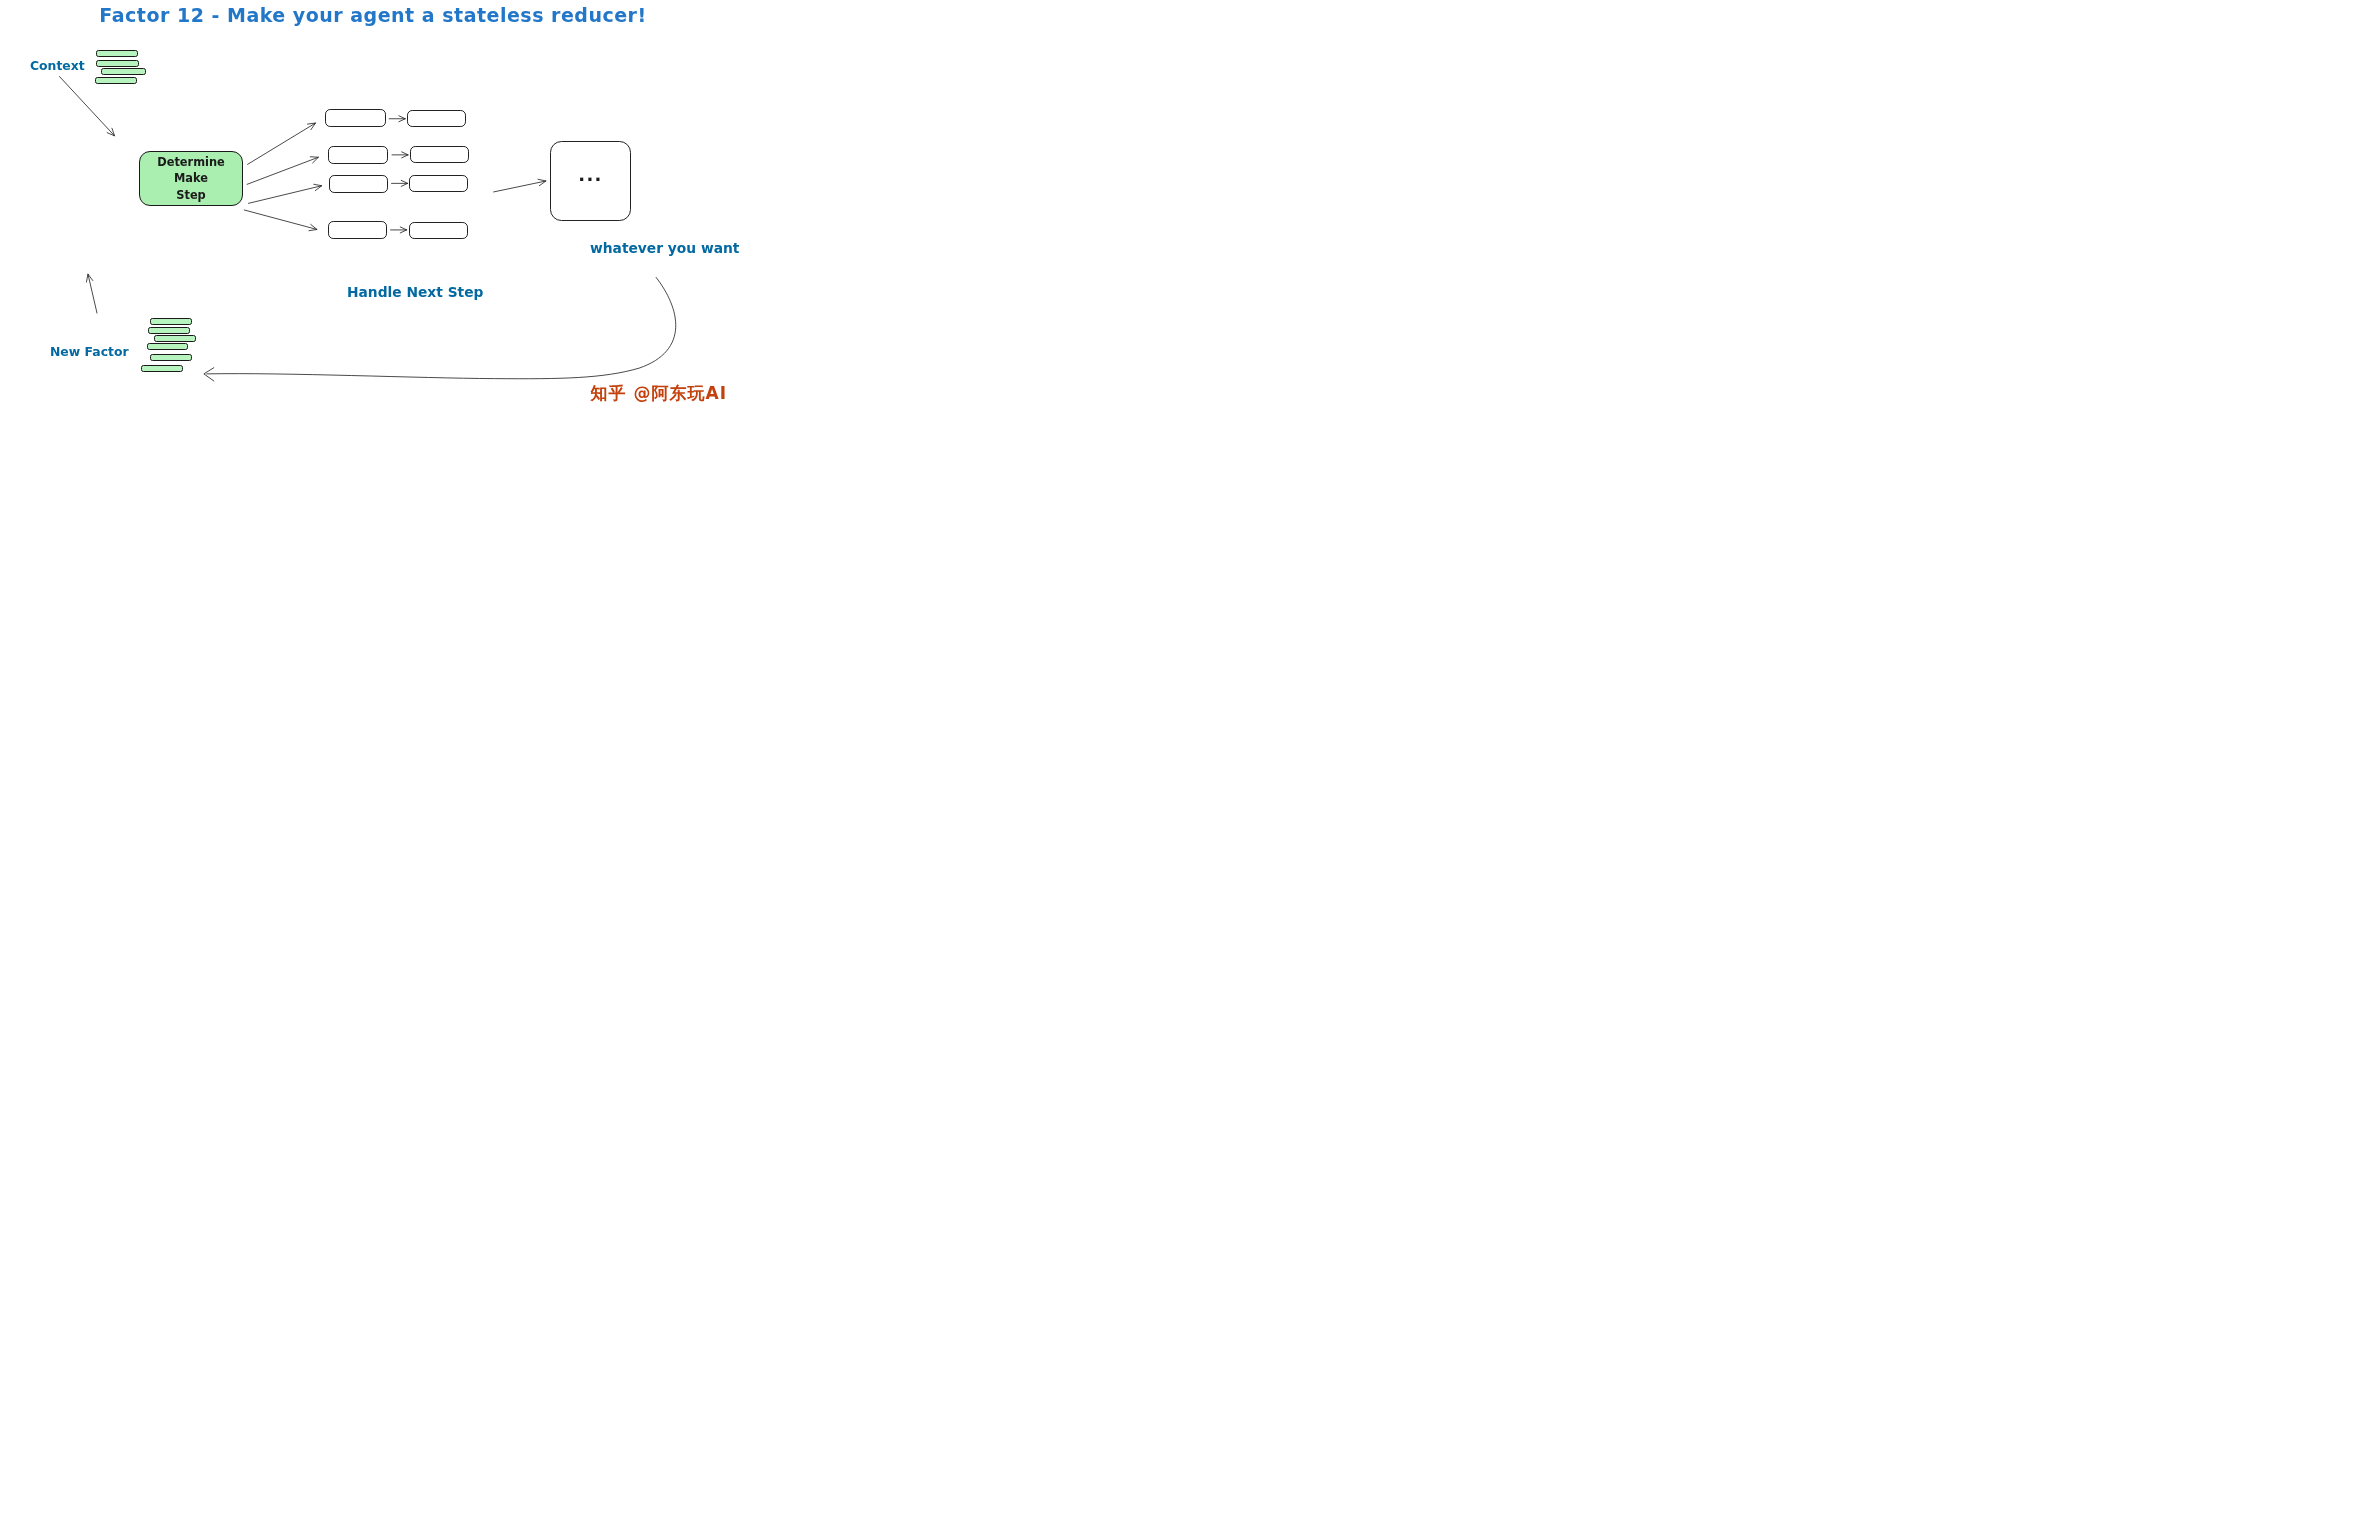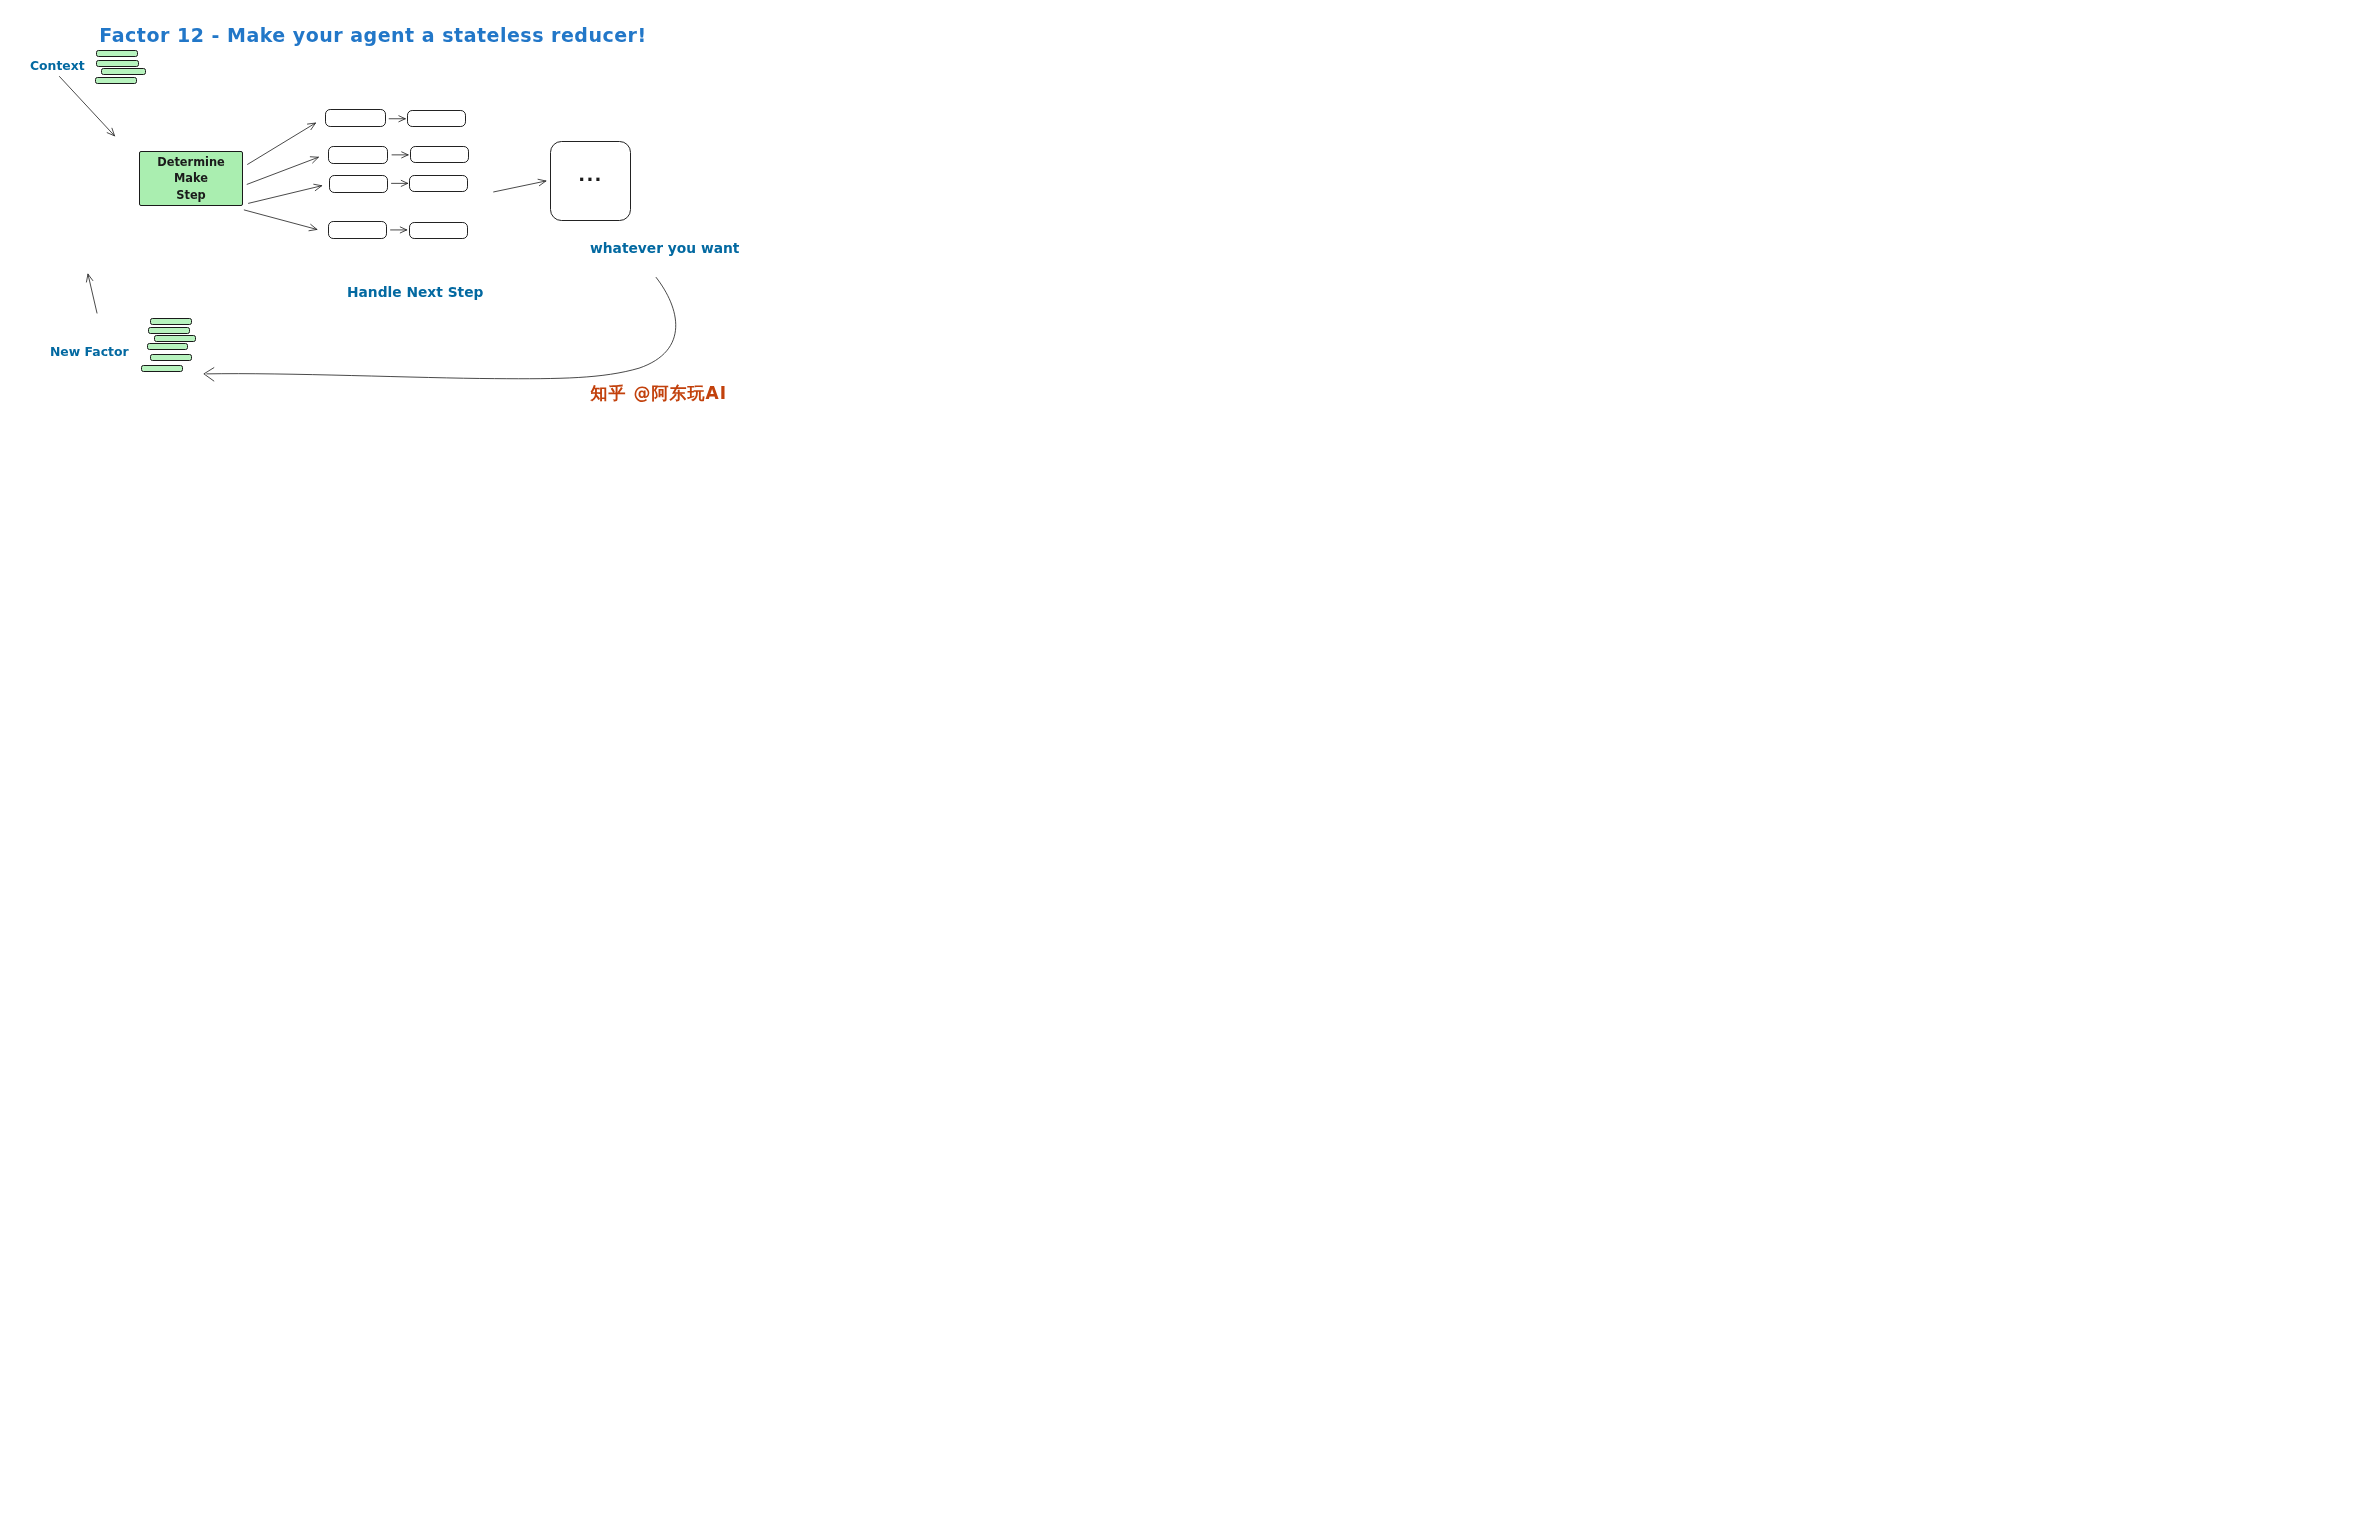--- a/index.html
+++ b/index.html
@@ -6,21 +6,21 @@
   .canvas{
     position:relative;
     width:746px;height:419px;
     background:#ffffff;
     overflow:hidden;
     font-family:"DejaVu Sans","Liberation Sans",sans-serif;
     color:#1b1b1b;
   }
   .abs{position:absolute;}
   .title{
-    left:0;right:0;top:24px;
+    left:0;right:0;top:4px;
     text-align:center;
     font-size:19px;font-weight:bold;
     letter-spacing:0.5px;
     color:#2277c8;
     white-space:nowrap;
   }
   .hand-label{
     font-weight:600;
     color:#0369a1;
     white-space:nowrap;
@@ -30,21 +30,21 @@
     height:7.1px;
     background:#b7f3be;
     border:0.8px solid #1a1a1a;
     border-radius:2.4px;
     box-sizing:border-box;
   }
   .determine-box{
     left:139px;top:151px;width:102px;height:53px;
     background:#aaeeb0;
     border:1px solid #1a1a1a;
-    border-radius:2px;
+    border-radius:11px;
     display:flex;flex-direction:column;
     align-items:center;justify-content:center;
     gap:1.9px;
   }
   .determine-box span{
     font-size:11.4px;font-weight:600;line-height:1.25;
   }
   .step-box{
     position:absolute;
     background:#ffffff;

